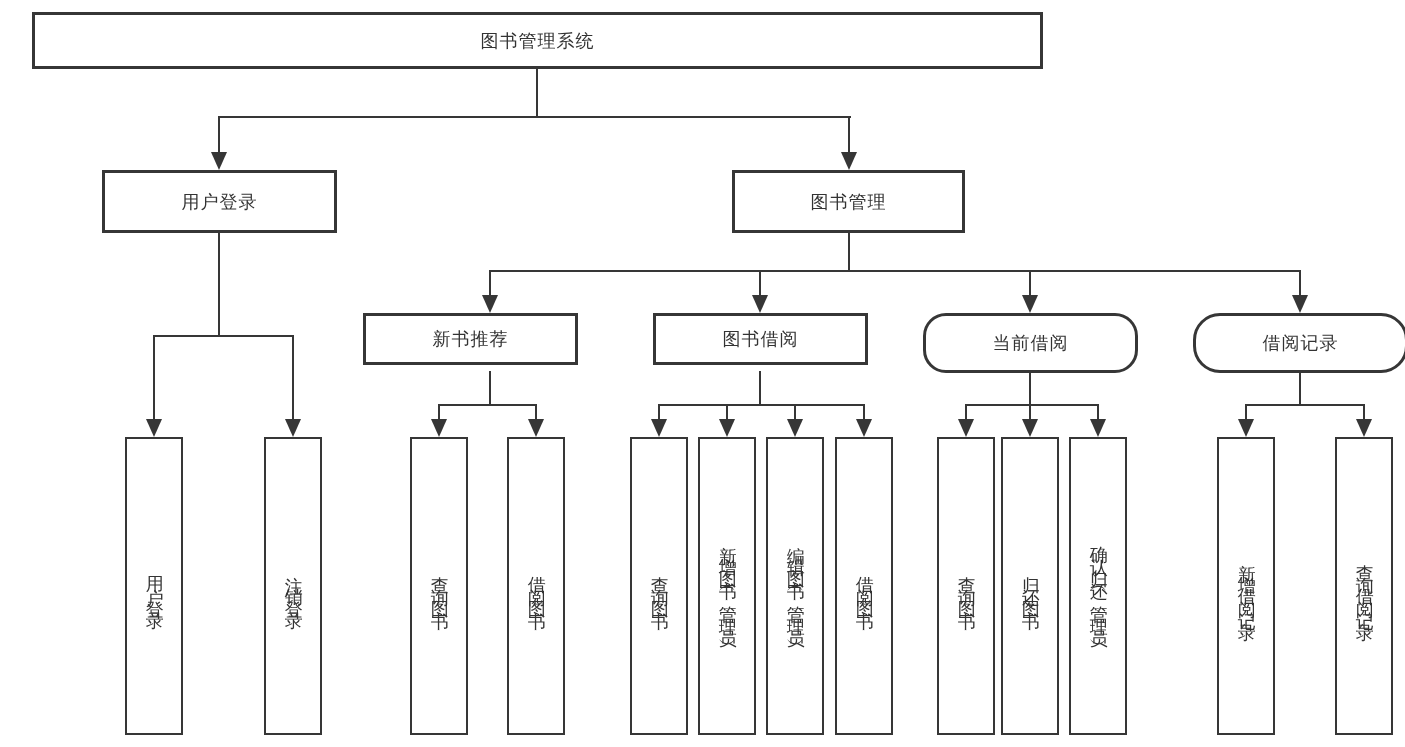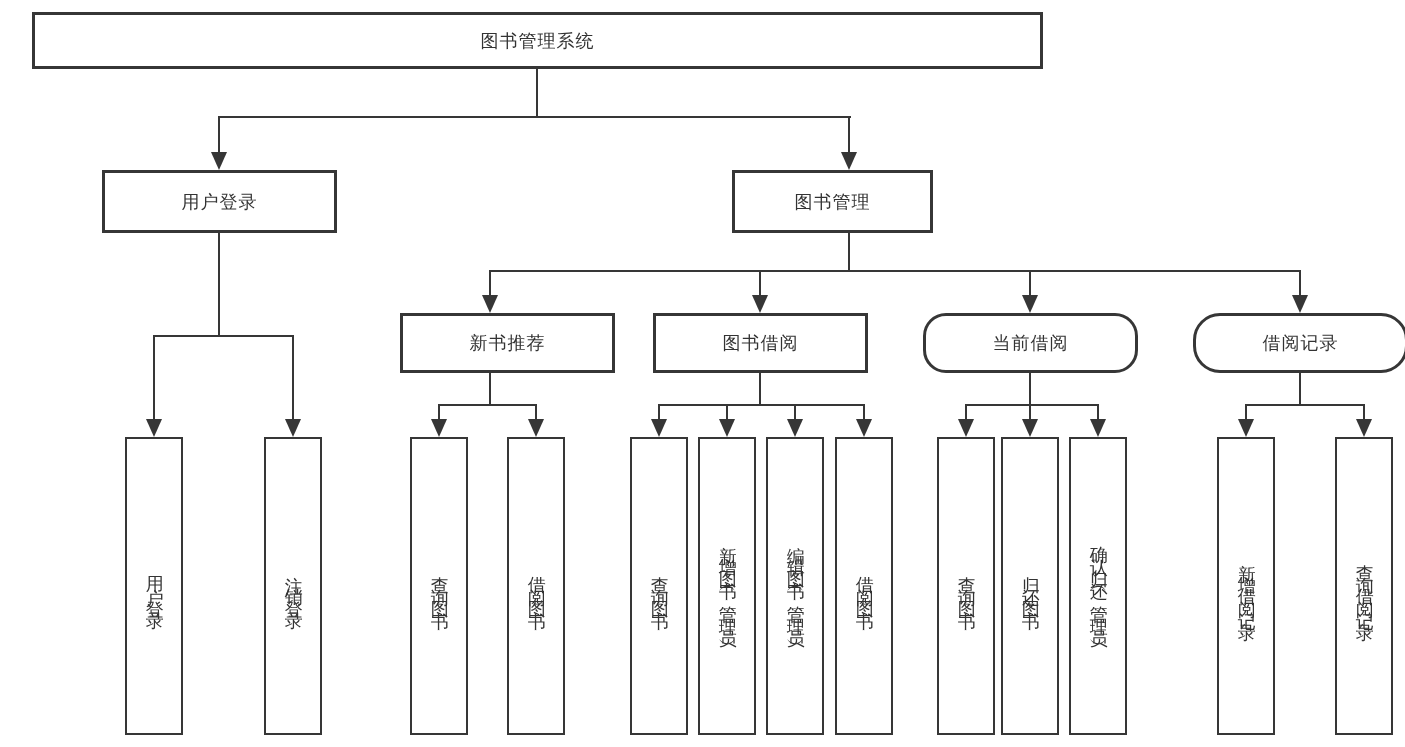--- a/index.html
+++ b/index.html
@@ -61,42 +61,42 @@
   <div class="box" style="left:12px; top:12px; width:1011px; height:57px;">图书管理系统</div>
 
   <div class="vline" style="left:516px; top:68px; height:50px;"></div>
   <div class="hline" style="left:198px; top:116px; width:633px;"></div>
   <div class="vline" style="left:198px; top:116px; height:38px;"></div>
   <div class="arrow" style="left:191px; top:152px;"></div>
   <div class="vline" style="left:828px; top:116px; height:38px;"></div>
   <div class="arrow" style="left:821px; top:152px;"></div>
 
   <div class="box" style="left:82px; top:170px; width:235px; height:63px;">用户登录</div>
-  <div class="box" style="left:712px; top:170px; width:201px; height:63px;">图书管理</div>
+  <div class="box" style="left:712px; top:170px; width:233px; height:63px;">图书管理</div>
 
   <div class="vline" style="left:198px; top:231px; height:106px;"></div>
   <div class="hline" style="left:133px; top:335px; width:141px;"></div>
   <div class="vline" style="left:133px; top:335px; height:86px;"></div>
   <div class="arrow" style="left:126px; top:419px;"></div>
   <div class="vline" style="left:272px; top:335px; height:86px;"></div>
   <div class="arrow" style="left:265px; top:419px;"></div>
 
   <div class="vline" style="left:828px; top:231px; height:41px;"></div>
   <div class="hline" style="left:469px; top:270px; width:812px;"></div>
   <div class="vline" style="left:469px; top:270px; height:27px;"></div>
   <div class="arrow" style="left:462px; top:295px;"></div>
   <div class="vline" style="left:739px; top:270px; height:27px;"></div>
   <div class="arrow" style="left:732px; top:295px;"></div>
   <div class="vline" style="left:1009px; top:270px; height:27px;"></div>
   <div class="arrow" style="left:1002px; top:295px;"></div>
   <div class="vline" style="left:1279px; top:270px; height:27px;"></div>
   <div class="arrow" style="left:1272px; top:295px;"></div>
 
-  <div class="box" style="left:380px; top:313px; width:215px; height:60px;">新书推荐</div>
-  <div class="box" style="left:633px; top:313px; width:215px; height:60px;">图书借阅</div>
+  <div class="box" style="left:343px; top:313px; width:215px; height:52px;">新书推荐</div>
+  <div class="box" style="left:633px; top:313px; width:215px; height:52px;">图书借阅</div>
   <div class="box" style="left:903px; top:313px; width:215px; height:60px;border-radius:23px;">当前借阅</div>
   <div class="box" style="left:1173px; top:313px; width:215px; height:60px;border-radius:27px;">借阅记录</div>
 
   <div class="vline" style="left:469px; top:371px; height:35px;"></div>
   <div class="hline" style="left:418px; top:404px; width:99px;"></div>
   <div class="vline" style="left:418px; top:404px; height:16px;"></div>
   <div class="arrow" style="left:411px; top:419px;"></div>
   <div class="vline" style="left:515px; top:404px; height:16px;"></div>
   <div class="arrow" style="left:508px; top:419px;"></div>
 

